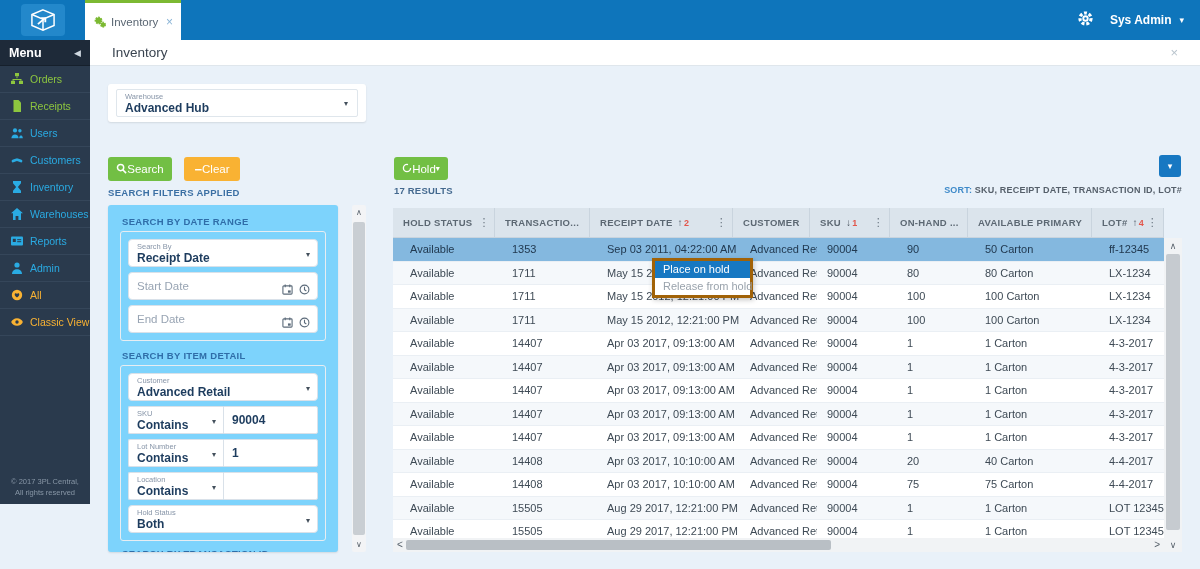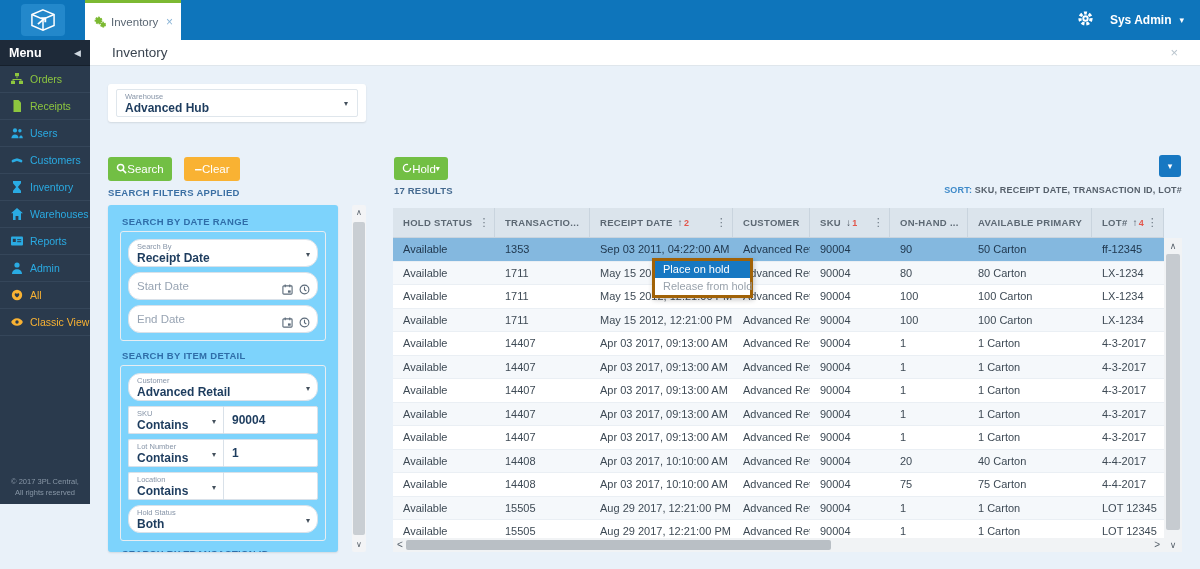--- a/index.html
+++ b/index.html
@@ -50,21 +50,21 @@
   .minus-glyph{font-size:13px;font-weight:bold;line-height:1;}
   .small-caret{font-size:8px;}
 
   .filters-applied{position:absolute;left:108px;top:187px;font-size:9.5px;font-weight:bold;color:#3c70a4;letter-spacing:.3px;}
 
   
   .filter-panel{position:absolute;left:108px;top:205px;width:230px;height:347px;background:#7dd3fc;border-radius:3px;box-shadow:0 1px 2px rgba(0,0,0,.10);overflow:hidden;}
   .sec-h{margin-left:14px;font-size:9.5px;font-weight:bold;color:#2f6da8;letter-spacing:.3px;}
   .sec-1{margin-top:11px;} .sec-2{margin-top:9px;} .sec-3{margin-top:7px;}
   .group{margin:4px 12px 0 12px;border:1px solid #e7edf2;border-radius:3px;padding:7px;}
-  .fld{position:relative;border:1px solid #d9e1e9;border-radius:12px;height:28px;margin-bottom:5px;padding:2px 8px;background:#fff;}
+  .fld{position:relative;border:1px solid #d9e1e9;border-radius:4px;height:28px;margin-bottom:5px;padding:2px 8px;background:#fff;}
   .fld:last-child{margin-bottom:0;}
   .fld-caret{position:absolute;right:7px;top:10px;font-size:8px;color:#44505c;}
   .fld-row{display:flex;margin-bottom:5px;}
   .fld-row .fld{margin-bottom:0;}
   .fld-half-l{flex:0 0 95px;border-right:none;border-radius:2px 0 0 2px;}
   .fld-half-r{flex:1;border-radius:0 2px 2px 0;display:flex;align-items:center;}
   .fld-input-val{font-size:12px;font-weight:bold;color:#1d3c5e;}
   .fld-ph{display:flex;align-items:center;height:100%;font-size:11.5px;color:#98a4b3;}
   .fld-icons{position:absolute;right:7px;top:8px;display:flex;gap:6px;}
 
@@ -86,21 +86,21 @@
   .hcell .dots{margin-left:auto;color:#6a7682;font-size:11px;font-weight:normal;}
   .thead .hcell:nth-child(1){flex:0 0 102px;} .tbody .trow .tcell:nth-child(1){flex:0 0 102px;}
   .thead .hcell:nth-child(2){flex:0 0 95px;}  .tbody .trow .tcell:nth-child(2){flex:0 0 95px;}
   .thead .hcell:nth-child(3){flex:0 0 143px;} .tbody .trow .tcell:nth-child(3){flex:0 0 143px;}
   .thead .hcell:nth-child(4){flex:0 0 77px;}  .tbody .trow .tcell:nth-child(4){flex:0 0 77px;}
   .thead .hcell:nth-child(5){flex:0 0 80px;}  .tbody .trow .tcell:nth-child(5){flex:0 0 80px;}
   .thead .hcell:nth-child(6){flex:0 0 78px;}  .tbody .trow .tcell:nth-child(6){flex:0 0 78px;}
   .thead .hcell:nth-child(7){flex:0 0 124px;} .tbody .trow .tcell:nth-child(7){flex:0 0 124px;}
   .thead .hcell:nth-child(8){flex:0 0 72px;}  .tbody .trow .tcell:nth-child(8){flex:0 0 72px;text-align:center;}
   .tbody{position:absolute;left:393px;top:238px;width:771px;height:300px;overflow:hidden;background:#fff;}
-  .trow{display:flex;height:23.5px;border-bottom:1px solid #eaeff4;font-size:11px;color:#3e4a55;background:#fff;}
+  .trow{display:flex;height:23.5px;border-bottom:1px solid #eaeff4;font-size:11px;color:#3e4a55;background:#fff;padding-left:7px;}
   .trow:nth-child(even){background:#f5f8fb;}
   .trow.selected{background:#84b8df;color:#213950;}
   .tcell{display:flex;align-items:center;padding:0 4px 0 10px;overflow:hidden;white-space:nowrap;}
 
   
   .vscroll{position:absolute;left:1164px;top:238px;width:18px;height:300px;background:#f1f3f5;}
   .vs-arrow{position:absolute;left:0;width:18px;text-align:center;font-size:9px;color:#555f69;}
   .vs-thumb{position:absolute;left:2px;width:14px;top:16px;bottom:8px;background:#c6cbd0;border-radius:2px;}
   .hscroll{position:absolute;left:393px;top:538px;width:771px;height:14px;background:#f1f3f5;}
   .hs-arrow{position:absolute;top:0;height:14px;line-height:14px;font-size:10px;color:#555f69;}

